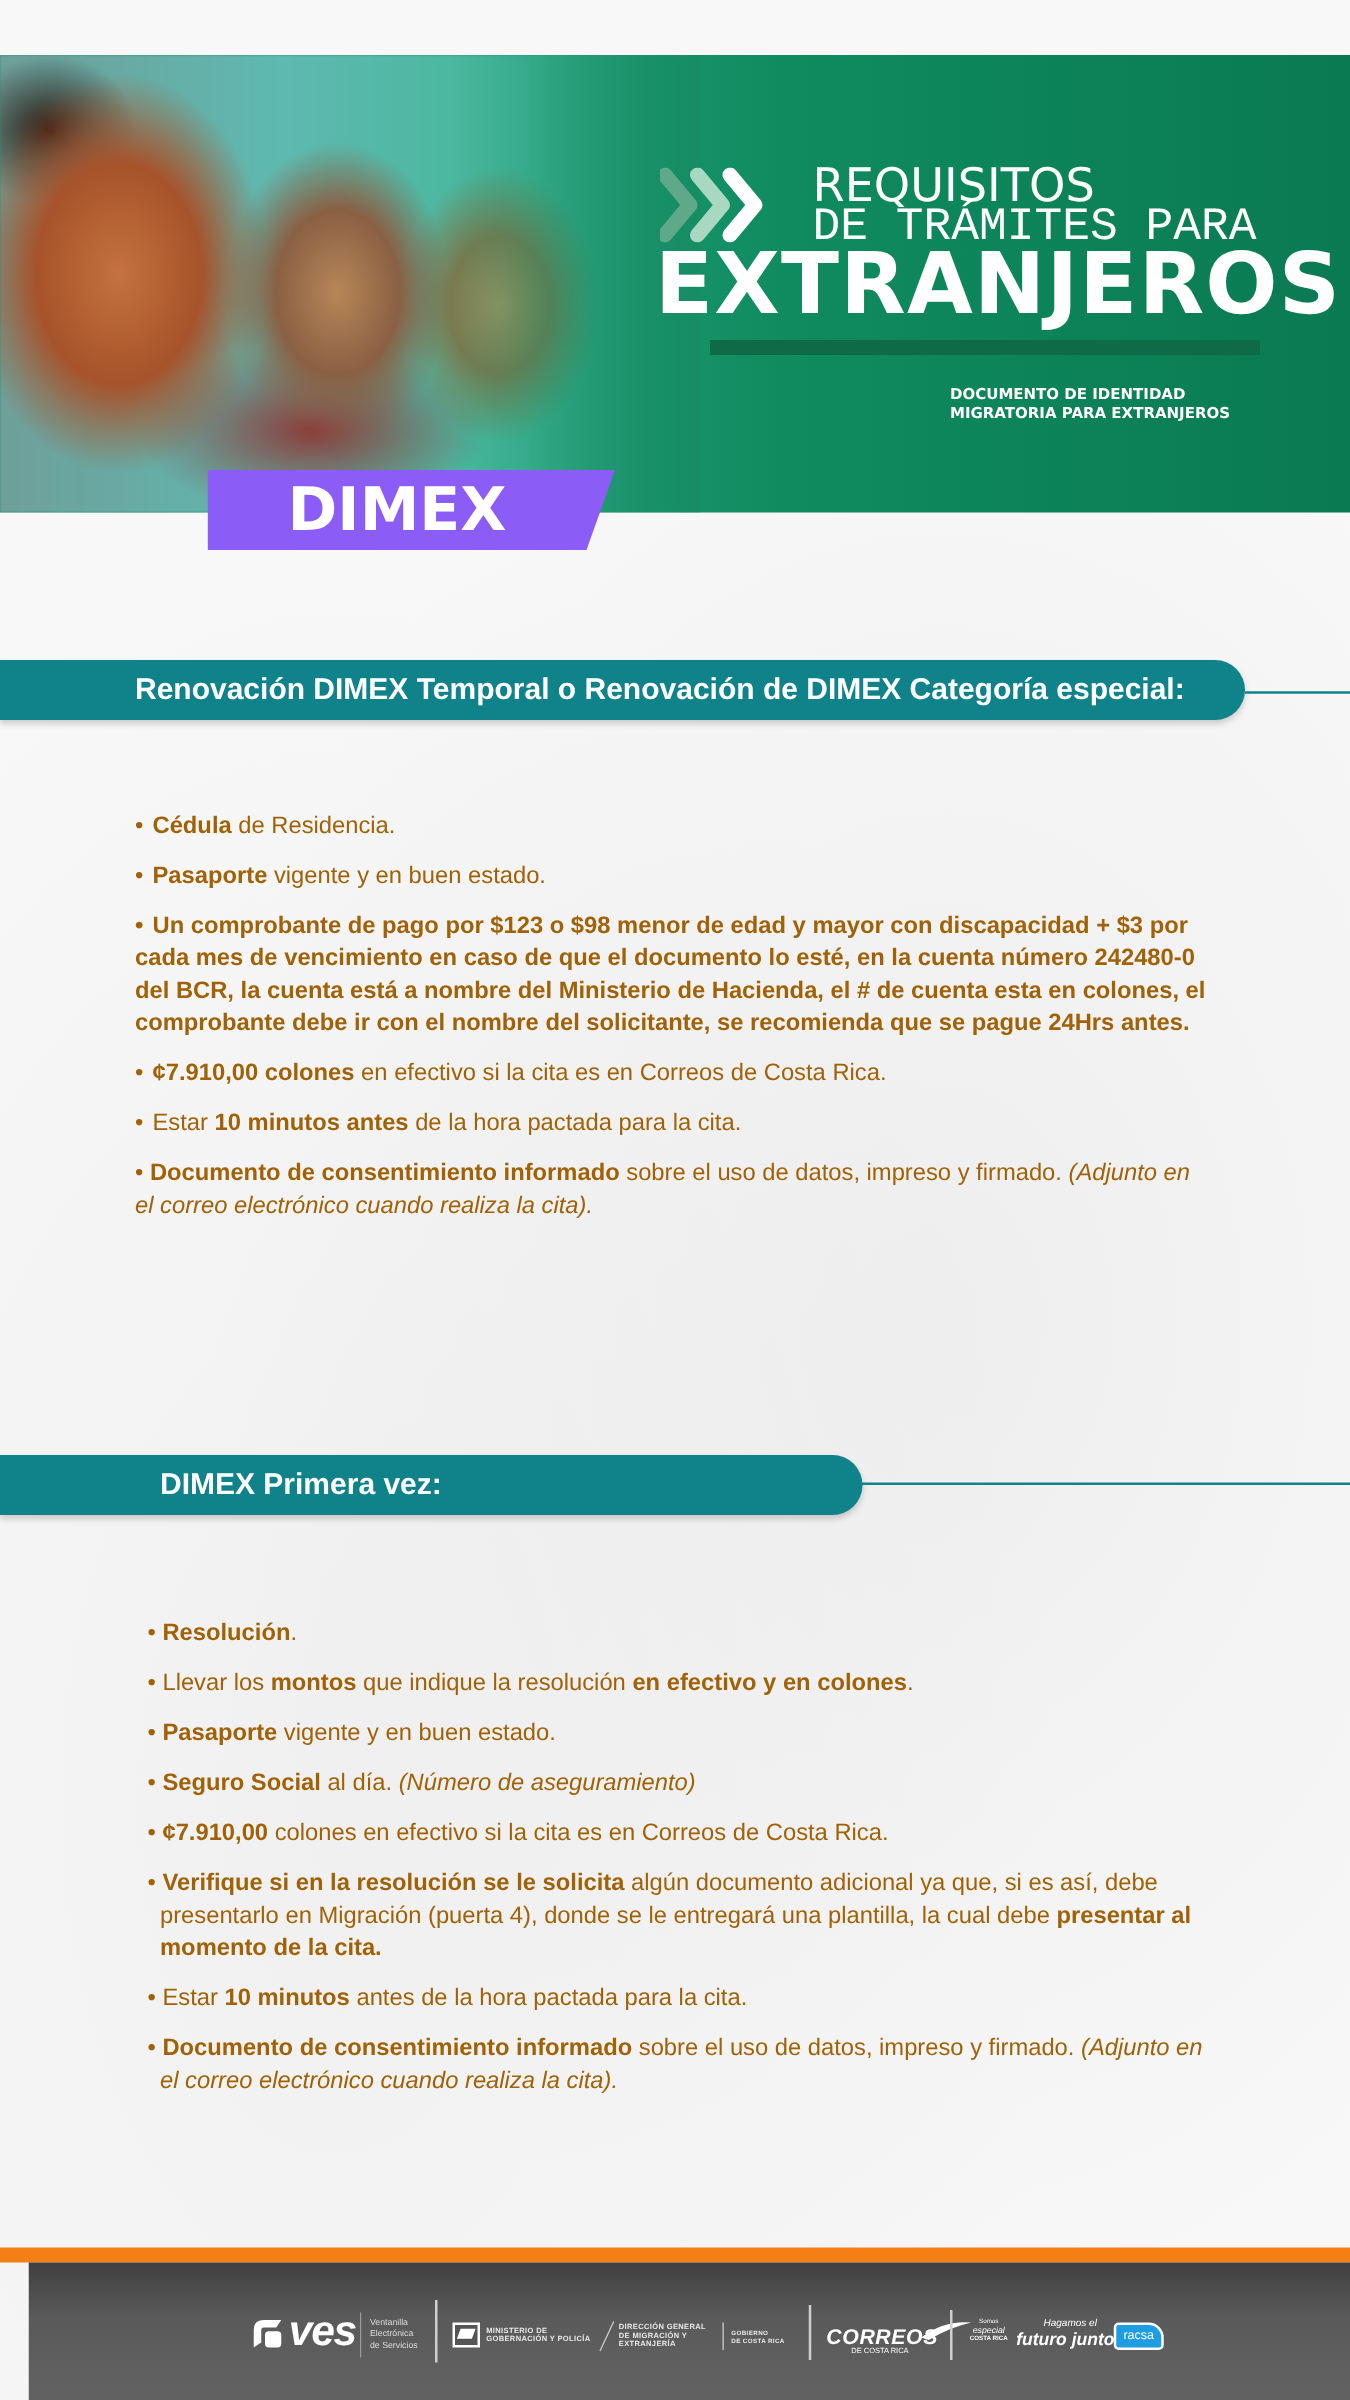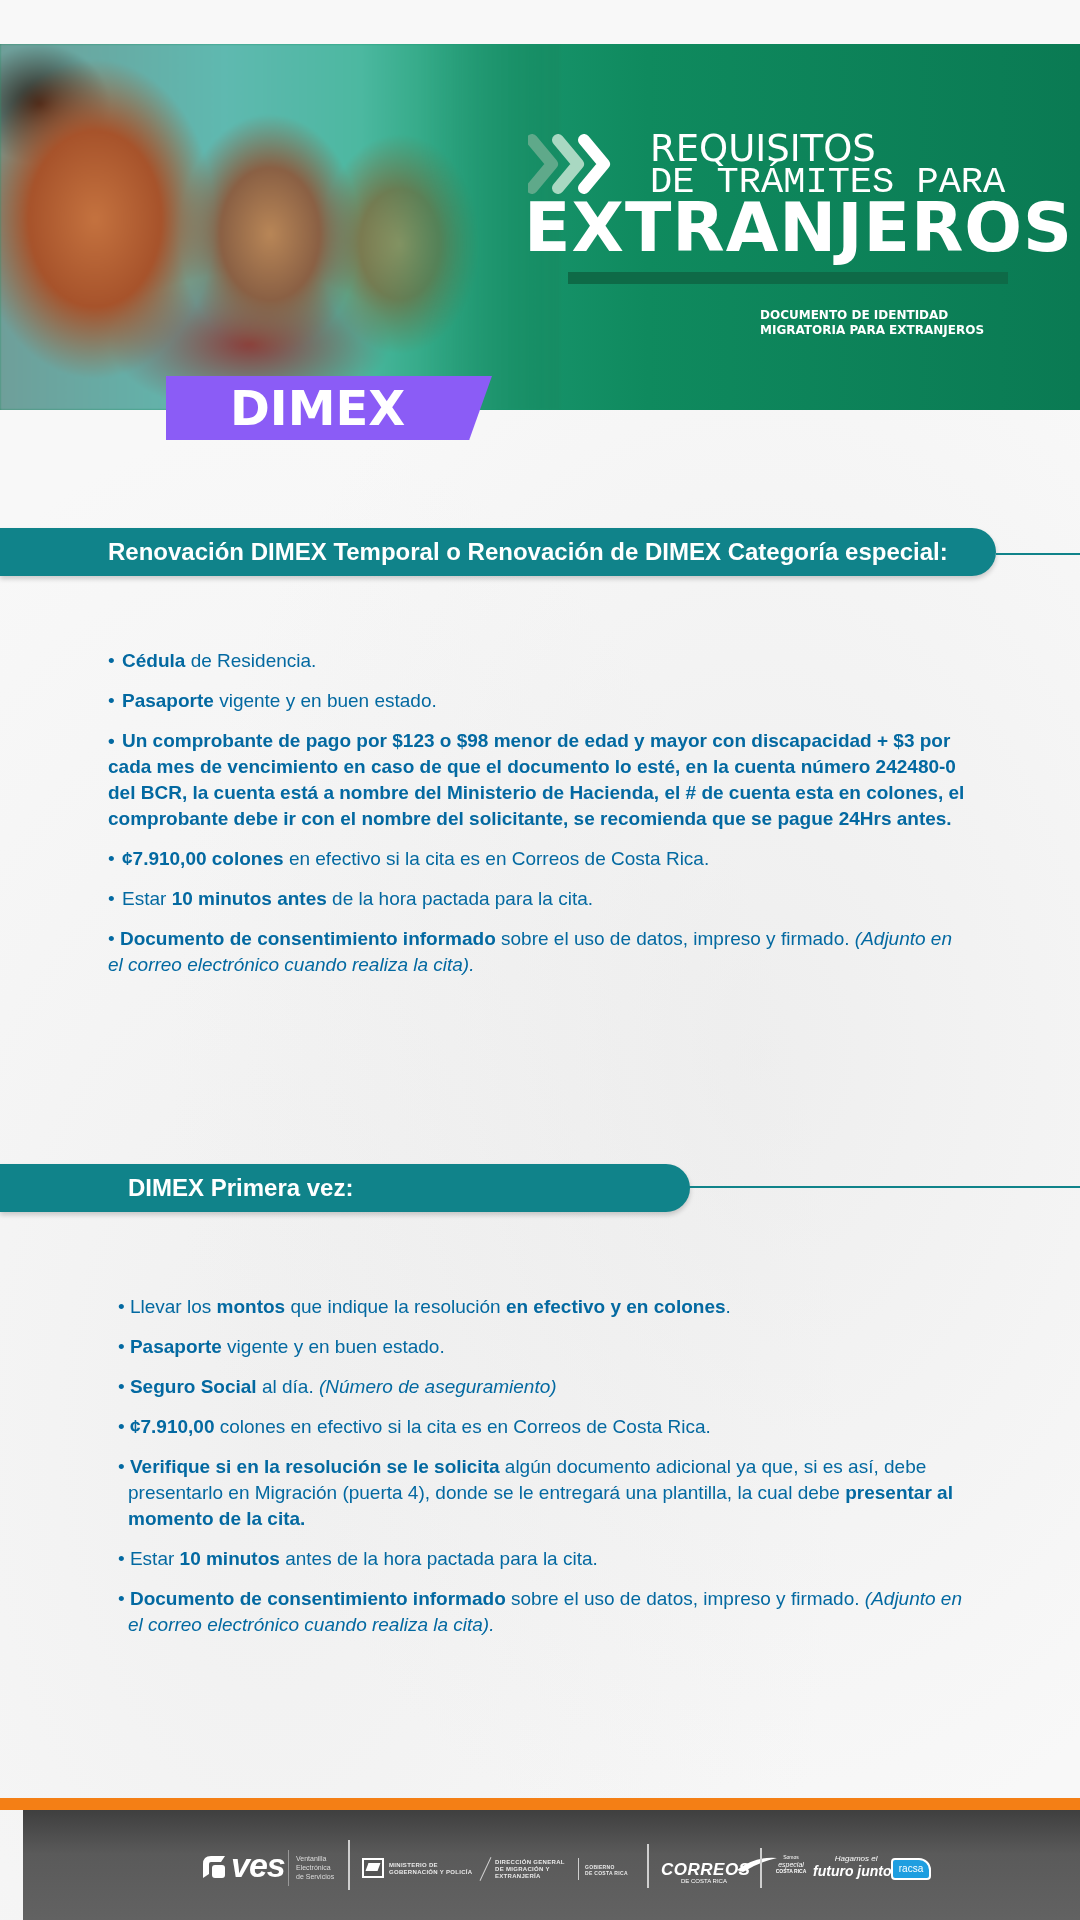--- a/index.html
+++ b/index.html
@@ -84,21 +84,21 @@
     position: absolute; top: 0; color: #ffffff; font-weight: bold;
     font-family: "Liberation Sans", sans-serif;
     font-size: 24px; line-height: 48px; white-space: nowrap;
   }
   .section-rule {
     position: absolute; right: 0; height: 2px; background: #10838a;
   }
   
   .req-list { position: absolute; list-style: none; }
   .req-list li {
-    font-size: 19px; line-height: 26px; color: #0369a1;
+    font-size: 19px; line-height: 26px; color: #a16207;
     margin-bottom: 14px;
   }
   .req-list li b { font-weight: bold; }
   .req-list li i { font-style: italic; }
   .bullet { display: inline-block; width: 14px; }
   
   .footer-orange {
     position: absolute; left: 0; top: 1798px; width: 1080px; height: 12px; background: #f47f15;
   }
   .footer {
@@ -150,20 +150,21 @@
   <li><span class="bullet">•</span><span>Estar </span><b>10 minutos antes</b><span> de la hora pactada para la cita.</span></li>
   <li><span>• </span><b>Documento de consentimiento informado</b><span> sobre el uso de datos, impreso y firmado. </span><i>(Adjunto en el correo electrónico cuando realiza la cita).</i></li>
 </ul>
 
 <div class="section-bar" style="top:1164px; width:690px;">
   <div class="section-bar-text" style="left:128px;">DIMEX Primera vez:</div>
 </div>
 <div class="section-rule" style="top:1186px; width:392px;"></div>
 
 <ul class="req-list" style="left:118px; top:1294px; width:850px;">
+  <li><span>• </span><b>Resolución</b><span>.</span></li>
   <li><span>• </span><span>Llevar los </span><b>montos</b><span> que indique la resolución </span><b>en efectivo y en colones</b><span>.</span></li>
   <li><span>• </span><b>Pasaporte</b><span> vigente y en buen estado.</span></li>
   <li><span>• </span><b>Seguro Social</b><span> al día. </span><i>(Número de aseguramiento)</i></li>
   <li><span>• </span><b>¢7.910,00</b><span> colones  en efectivo si la cita es en Correos de Costa Rica.</span></li>
   <li style="padding-left:10px; text-indent:-10px;"><span>• </span><b>Verifique si en la resolución se le solicita</b><span> algún documento adicional ya que, si es así, debe presentarlo en Migración (puerta 4), donde se le entregará una plantilla, la cual debe </span><b>presentar al momento de la cita.</b></li>
   <li><span>• </span><span>Estar </span><b>10 minutos</b><span> antes de la hora pactada para la cita.</span></li>
   <li style="padding-left:10px; text-indent:-10px;"><span>• </span><b>Documento de consentimiento informado</b><span> sobre el uso de datos, impreso y firmado. </span><i>(Adjunto en el correo electrónico cuando realiza la cita).</i></li>
 </ul>
 
 <div class="footer-orange"></div>

